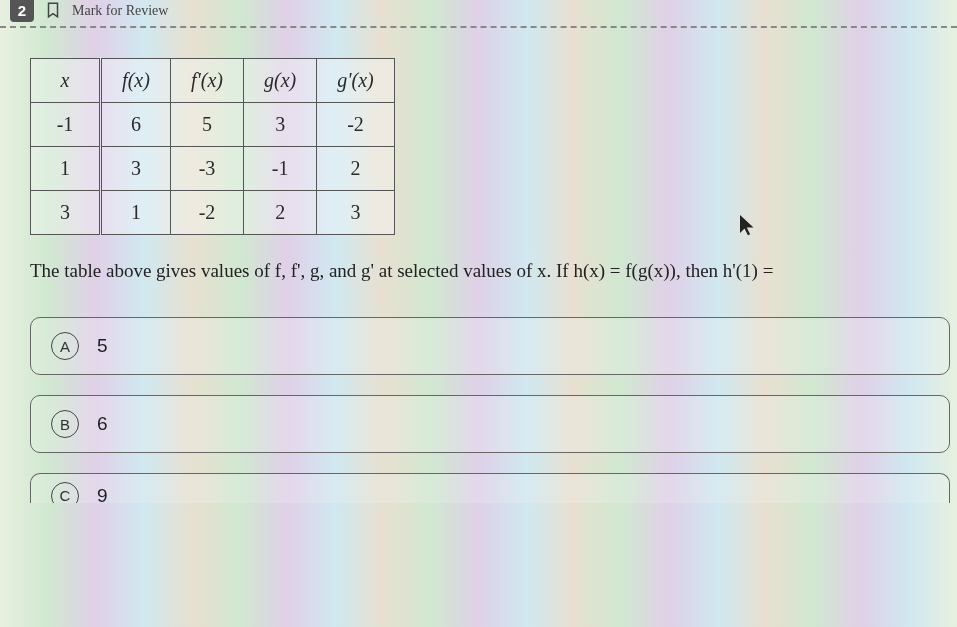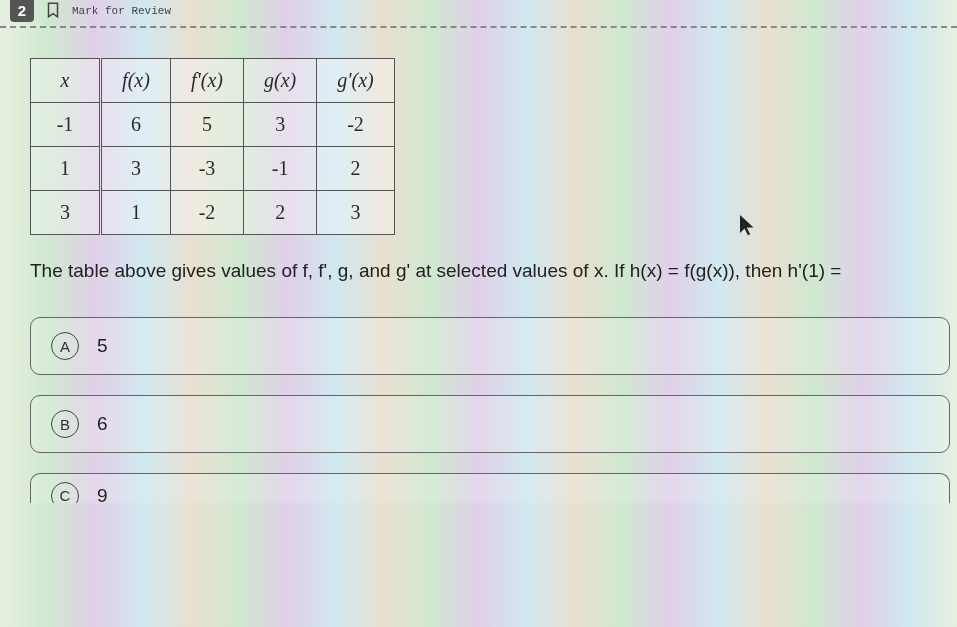--- a/index.html
+++ b/index.html
@@ -42,22 +42,22 @@
       font-weight: bold;
       font-family: Arial, sans-serif;
       border-radius: 0 0 4px 4px;
       font-size: 15px;
     }
     .bookmark-icon {
       width: 18px;
       height: 20px;
     }
     .mark-text {
-      font-family: Liberation Mono, monospace;
-      font-size: 11px;
+      font-family: Liberation Serif, serif;
+      font-size: 14px;
       color: #444;
     }
     .content {
       padding: 30px 20px 0 30px;
     }
     table.data-table {
       border-collapse: collapse;
       background: rgba(255,255,255,0.3);
       margin-bottom: 25px;
     }
@@ -73,21 +73,21 @@
     table.data-table th {
       font-weight: normal;
       font-style: italic;
       font-family: 'Times New Roman', serif;
     }
     table.data-table th:first-child,
     table.data-table td:first-child {
       border-right: 3px double #555;
     }
     .question-text {
-      font-family: Liberation Sans, sans-serif;
+      font-family: Liberation Serif, serif;
       font-size: 19px;
       color: #222;
       margin-bottom: 35px;
       white-space: nowrap;
     }
     .answer-option {
       border: 1.5px solid #666;
       border-radius: 10px;
       padding: 14px 20px;
       margin-bottom: 20px;

